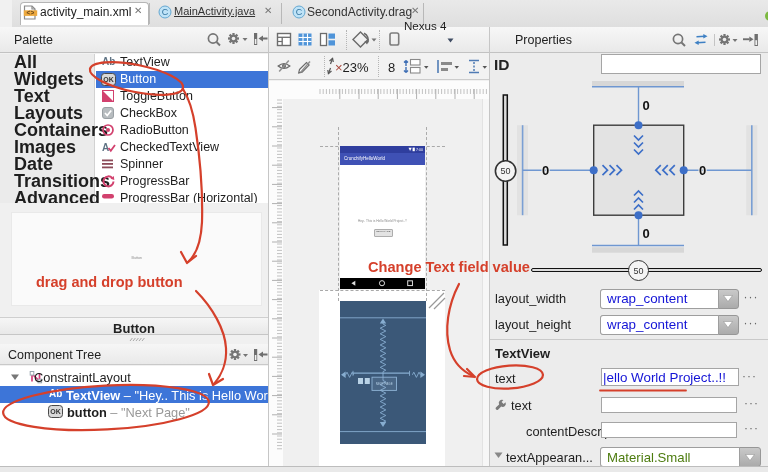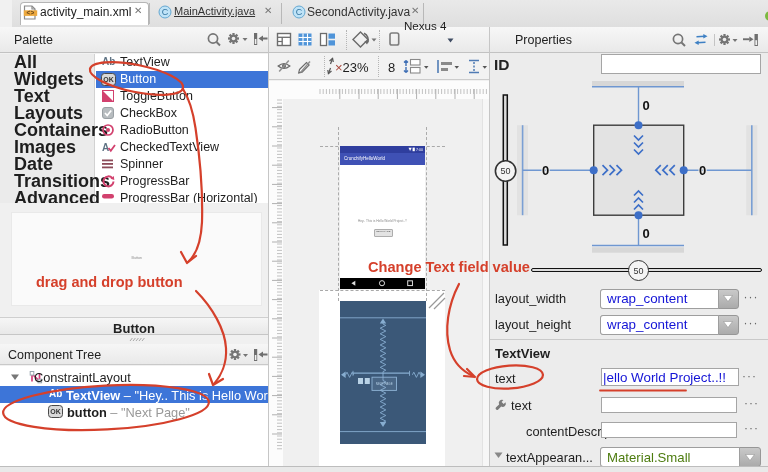--- a/index.html
+++ b/index.html
@@ -32,21 +32,21 @@
     <circle cx="7" cy="7" r="6" fill="#bfe3f7" stroke="#64a8d2" stroke-width="1"></circle>
     <text x="7" y="10.3" font-size="9" fill="#33749f" text-anchor="middle" font-family="Liberation Sans">C</text>
   </svg>
   <div class="abs" style="left:162px;top:5px;font-size:11px;color:#333;text-decoration:underline;">MainActivity.java</div>
   <div class="abs" style="left:252px;top:5px;font-size:10px;color:#777;">✕</div>
 
   <svg class="abs" style="left:280px;top:4.5px;" width="14" height="14" viewBox="0 0 14 14">
     <circle cx="7" cy="7" r="6" fill="#bfe3f7" stroke="#64a8d2" stroke-width="1"></circle>
     <text x="7" y="10.3" font-size="9" fill="#33749f" text-anchor="middle" font-family="Liberation Sans">C</text>
   </svg>
-  <div class="abs" style="left:295px;top:5px;font-size:12px;color:#333;">SecondActivity.java</div>
+  <div class="abs" style="left:295px;top:5px;font-size:12px;color:#333;">SecondActivity.drag</div>
   <div class="abs" style="left:399px;top:5px;font-size:10px;color:#777;">✕</div>
 </div>
 
 <div class="abs" style="left:765px;top:11px;width:10px;height:10px;border-radius:50%;background:#7cb940;"></div>
 
 <div class="abs" id="headers" style="left:0;top:27px;width:768px;height:26px;background:linear-gradient(#f7f7f7,#e9e9e9);border-bottom:1px solid #c2c2c2;"></div>
 
 <div class="abs" style="left:268px;top:27px;width:1px;height:439px;background:#c6c6c6;"></div>
 <div class="abs" style="left:489px;top:27px;width:1px;height:439px;background:#c6c6c6;"></div>
 

